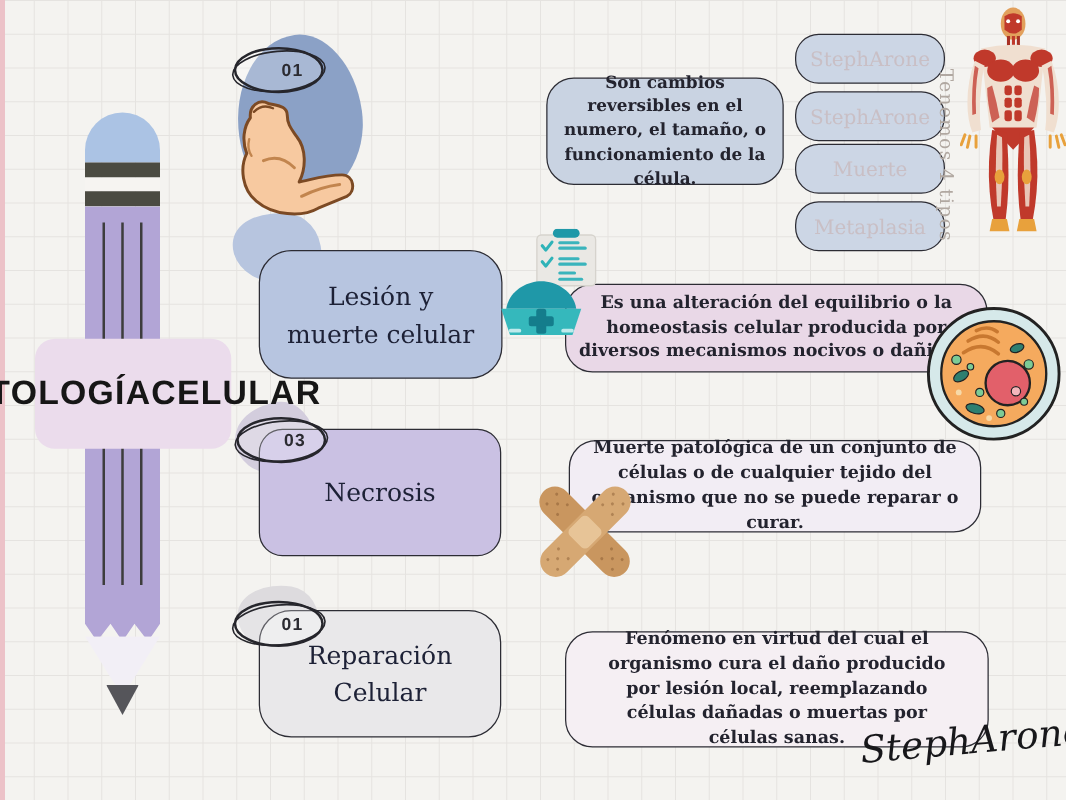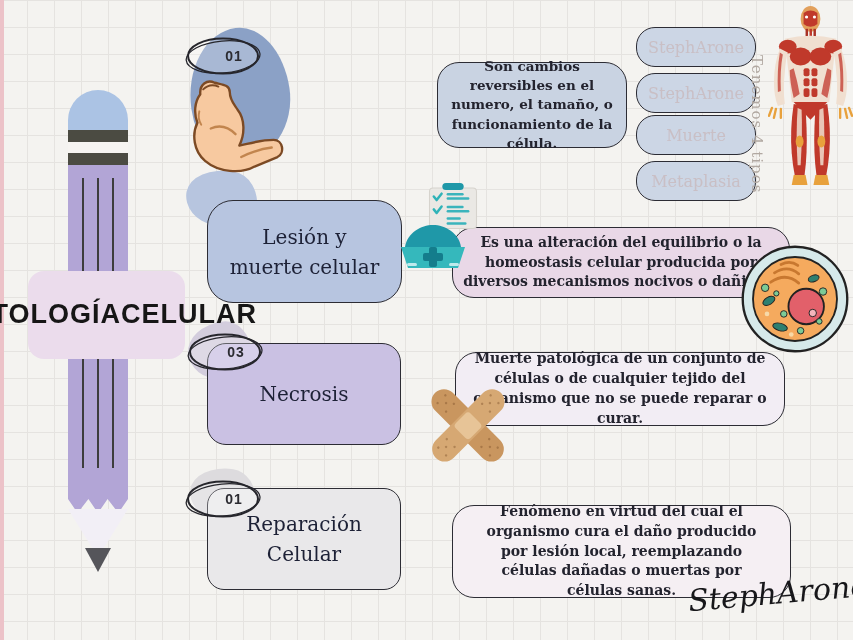--- a/index.html
+++ b/index.html
@@ -51,21 +51,21 @@
   .badge2{left:176px;top:183px;}
   .badge3{left:186px;top:330px;}
   .badge4{left:184px;top:477px;}
 
   .main-box{border:1.6px solid #2c2c34;border-radius:26px;display:flex;align-items:center;justify-content:center;
     text-align:center;z-index:2;font-size:20px;color:#1d2136;line-height:1.5;}
   .main-box .t{width:160px;}
   .box1{left:207px;top:57px;width:193px;height:99px;background:#7d96c1;}
   .box2{left:207px;top:188px;width:193px;height:101px;background:#b7c5e0;margin-top:12px;}
   .box3{left:207px;top:343px;width:192px;height:100px;background:#cac1e3;border-radius:19px;}
-  .box4{left:207px;top:488px;width:192px;height:100px;background:#e9e8ea;border-radius:17px;}
+  .box4{left:207px;top:488px;width:192px;height:100px;background:#e9e8ea;}
 
   .desc-box{border:1.5px solid #2c2c34;border-radius:22px;display:flex;align-items:center;justify-content:center;
     text-align:center;z-index:2;font-weight:600;color:#23232e;line-height:1.42;}
   .desc1{left:437px;top:62px;width:190px;height:86px;background:#c9d3e2;font-size:13.5px;padding:0 6px;box-sizing:border-box;}
   .desc2{left:452px;top:227px;width:338px;height:71px;background:#e9d8e7;font-size:14px;padding:0 8px;box-sizing:border-box;}
   .desc3{left:455px;top:352px;width:330px;height:74px;background:#f2edf4;font-size:14px;padding:0 10px;box-sizing:border-box;}
   .desc4{left:452px;top:505px;width:339px;height:93px;background:#f5eff3;font-size:14px;padding:0 10px;box-sizing:border-box;}
 
   .pill{left:636px;width:118px;height:38px;background:#ccd6e5;border:1.6px solid #2c2c34;border-radius:19px;
     display:flex;align-items:center;justify-content:center;font-size:16px;color:#c9bfc5;z-index:2;}

